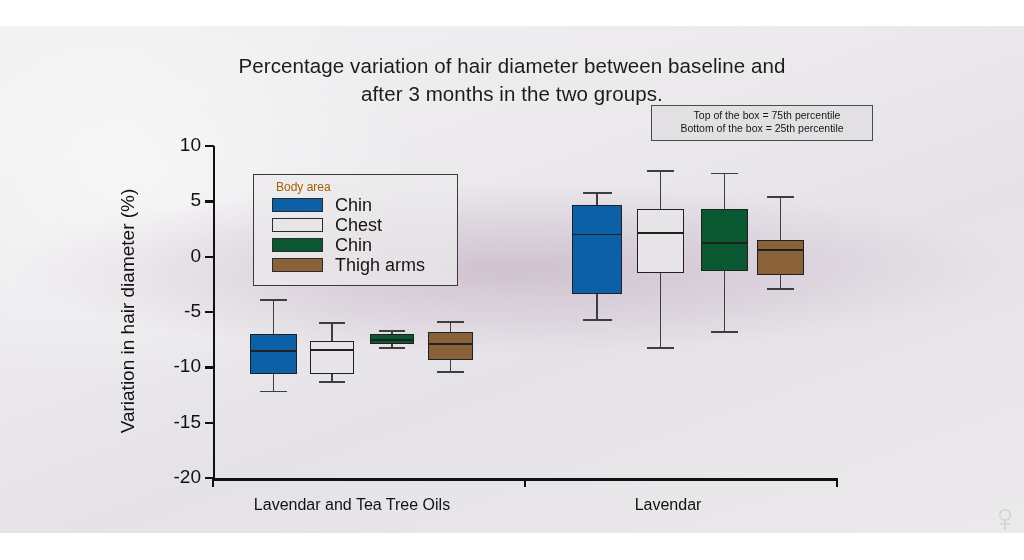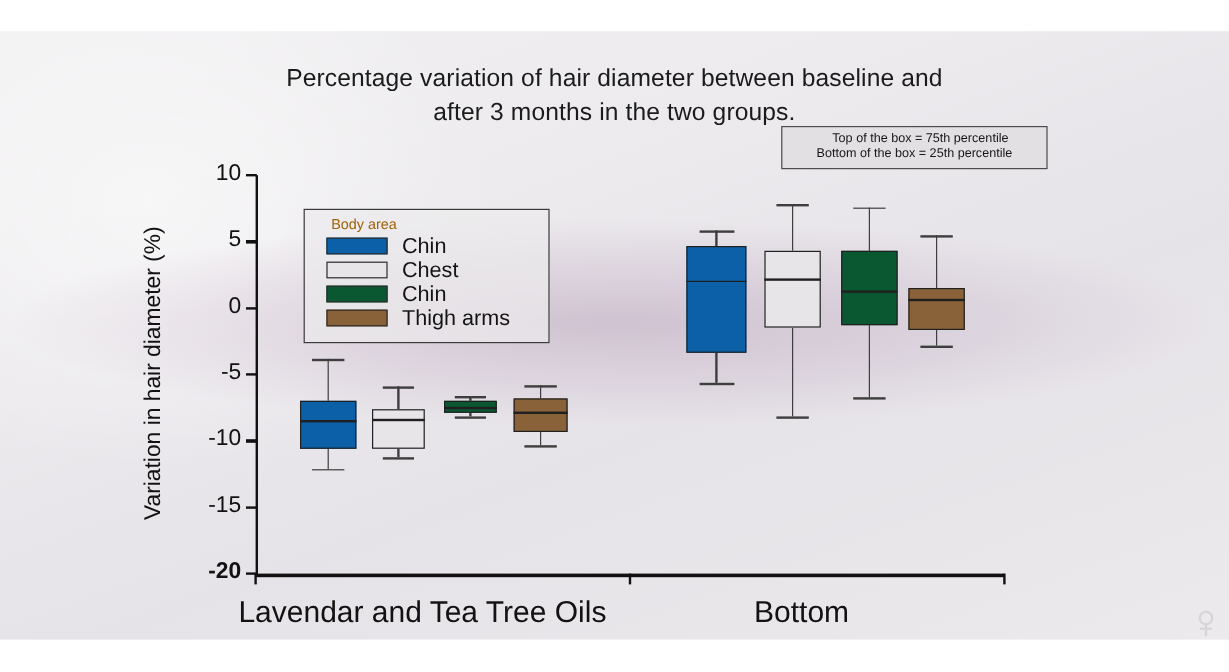--- a/index.html
+++ b/index.html
@@ -61,21 +61,21 @@
 
   
   #axis-y{position:absolute;left:213px;top:146px;width:2.2px;height:333px;background:#111;}
   #axis-x{position:absolute;left:213px;top:478px;width:624px;height:2.6px;background:#111;}
   .ytick{position:absolute;left:205px;width:9px;height:2.2px;background:#111;}
   .ytick-label{
     position:absolute;right:0;width:46px;text-align:right;
     font-size:19px;color:#121212;
   }
   .xtick{position:absolute;top:478px;width:2.2px;height:9px;background:#111;}
-  .xtick-label{position:absolute;font-size:25px;color:#121212;text-align:center;}
+  .xtick-label{position:absolute;font-size:16px;color:#121212;text-align:center;}
   #ylabel{
     position:absolute;left:-12px;top:300px;width:280px;
     transform:rotate(-90deg);transform-origin:50% 50%;
     text-align:center;font-size:19px;color:#121212;
   }
 
   
   .bp{position:absolute;}
   .bp .box{position:absolute;left:0;border:1.8px solid #202020;box-sizing:border-box;}
   .bp .median{position:absolute;left:0;height:1.9px;background:#202020;}
@@ -136,28 +136,28 @@
       <div class="ytick-label" style="top: 189.333px; left: 155px;">5</div>
       <div class="ytick" style="top: 255.667px;"></div>
       <div class="ytick-label" style="top: 244.667px; left: 155px;">0</div>
       <div class="ytick" style="top: 311px;"></div>
       <div class="ytick-label" style="top: 300px; left: 155px;">-5</div>
       <div class="ytick" style="top: 366.333px;"></div>
       <div class="ytick-label" style="top: 355.333px; left: 155px;">-10</div>
       <div class="ytick" style="top: 421.667px;"></div>
       <div class="ytick-label" style="top: 410.667px; left: 155px;">-15</div>
       <div class="ytick" style="top: 477px;"></div>
-      <div class="ytick-label" style="top: 466px; left: 155px; font-weight: bold;">-20</div>
+      <div class="ytick-label" style="top: 466px; left: 155px;">-20</div>
     </div>
   <div id="xticks">
       <div class="xtick" style="left: 212px;"></div>
       <div class="xtick" style="left: 524px;"></div>
       <div class="xtick" style="left: 836px;"></div>
       <div class="xtick-label" style="left: 192px; width: 320px; top: 496px;">Lavendar and Tea Tree Oils</div>
-      <div class="xtick-label" style="left: 508px; width: 320px; top: 496px;">Bottom</div>
+      <div class="xtick-label" style="left: 508px; width: 320px; top: 496px;">Lavendar</div>
     </div>
   <div id="boxes">
       <div class="bp" style="left: 250px; top: 0px; width: 47px; height: 560px;">
         <div class="wstem" style="left: 22.5px; top: 298.72px; height: 35.4133px;"></div>
         <div class="wcap" style="left: 9.87px; top: 298.72px; width: 27.26px;"></div>
         <div class="wstem" style="left: 22.5px; top: 373.973px; height: 16.6px;"></div>
         <div class="wcap" style="left: 9.87px; top: 390.573px; width: 27.26px;"></div>
         <div class="box" style="top: 334.133px; height: 39.84px; width: 47px; background: rgb(11, 96, 168);"></div>
         <div class="median" style="top: 349.733px; width: 47px;"></div>
       </div>

